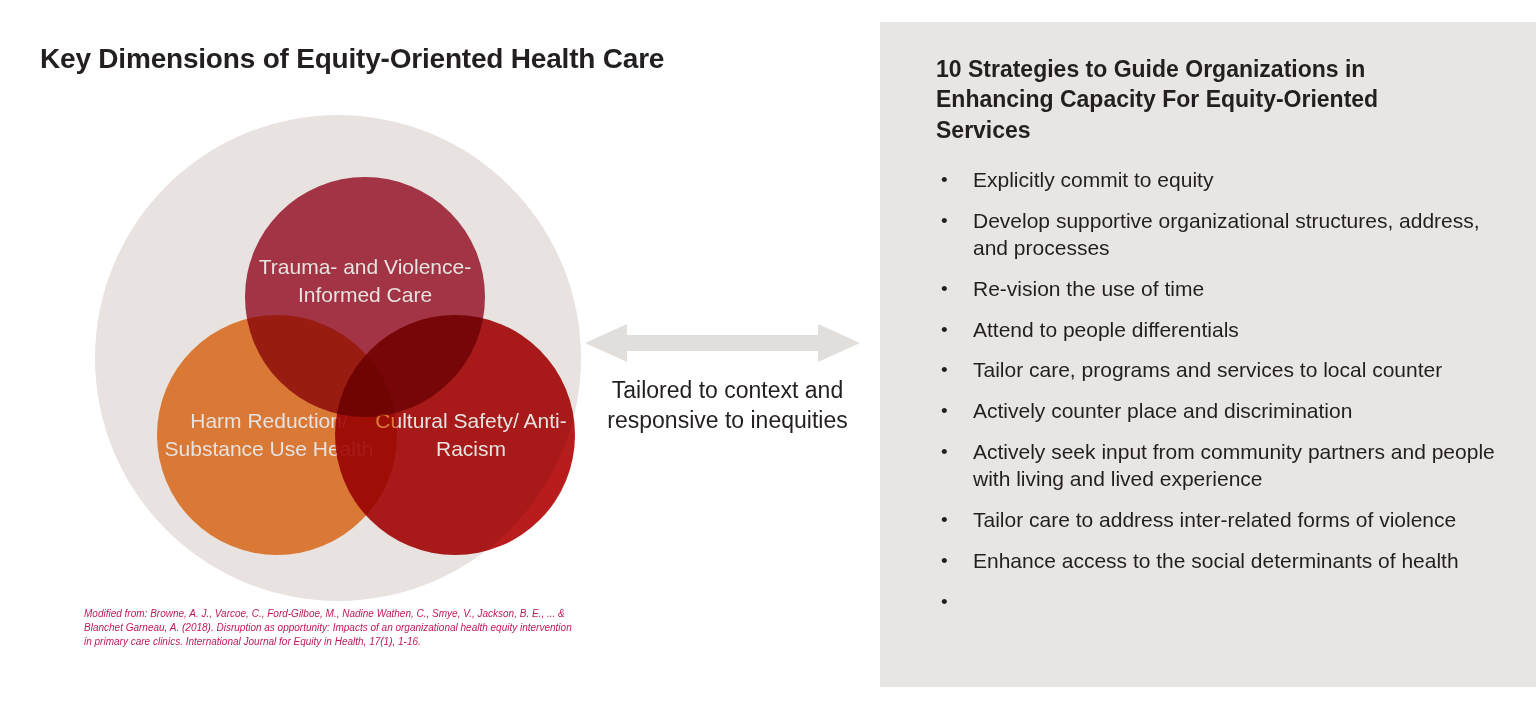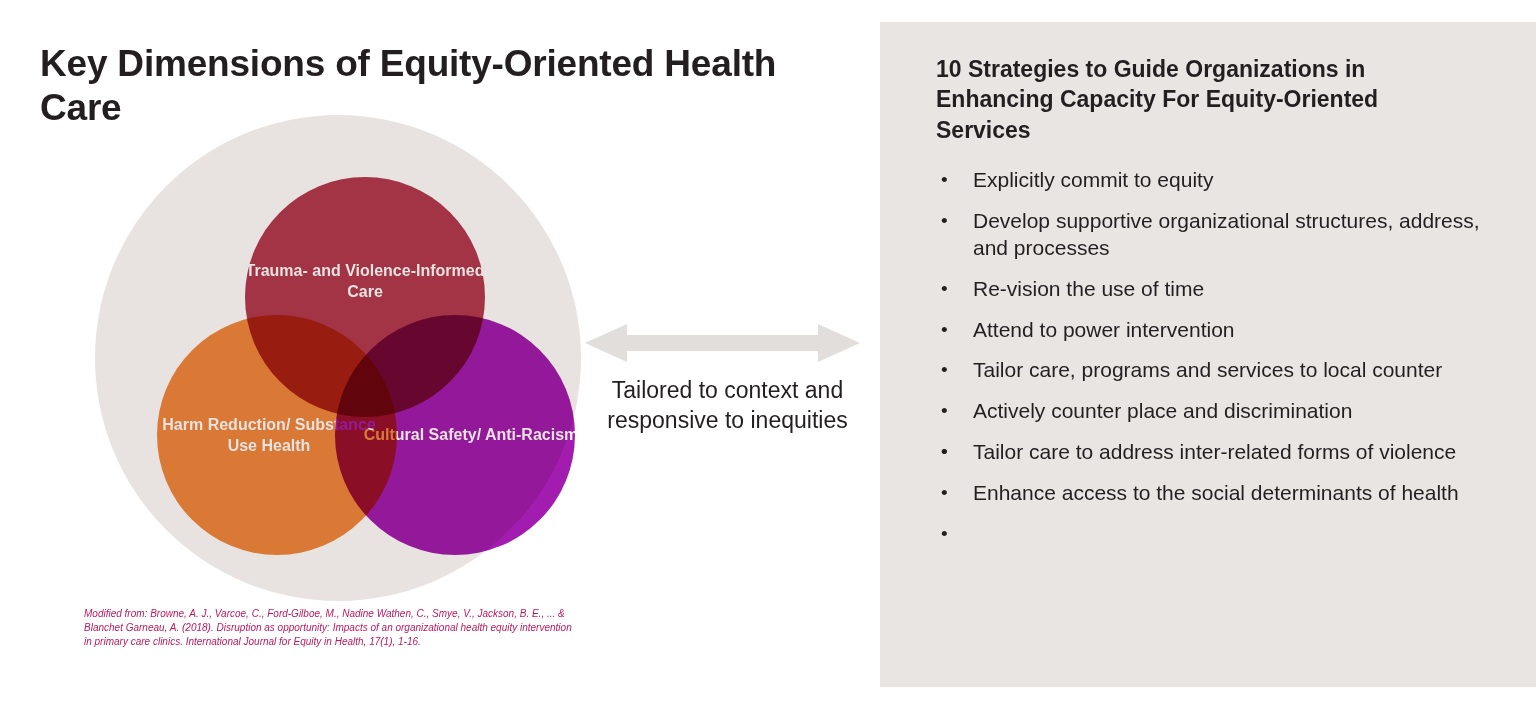--- a/index.html
+++ b/index.html
@@ -21,21 +21,21 @@
     position: absolute;
     left: 0; top: 0;
     width: 880px; height: 709px;
   }
 
   #main-title {
     position: absolute;
     left: 40px;
     top: 42px;
     width: 820px;
-    font-size: 37px;
+    font-size: 28px;
     font-weight: bold;
     letter-spacing: -0.2px;
     color: #231f20;
     line-height: 1.2;
   }
 
   
   #venn-diagram {
     position: absolute;
     left: 95px;
@@ -51,22 +51,22 @@
     background: #e8e3e0;
   }
   .venn-circle {
     position: absolute;
     border-radius: 50%;
     display: flex;
     align-items: center;
     justify-content: center;
     text-align: center;
     color: #ffffff;
-    font-weight: bold;
-    font-size: 16px;
+    font-weight: normal;
+    font-size: 21px;
     line-height: 1.32;
     mix-blend-mode: multiply;
   }
   #circle-yellow {
     left: 240px; top: 200px;
     width: 240px; height: 240px;
     background: #f4b335;
   }
   #circle-orange {
     left: 62px; top: 200px;
@@ -172,21 +172,21 @@
 
   <div id="main-title">Key Dimensions of Equity-Oriented Health Care</div>
 
   <div id="venn-diagram">
     <div id="venn-backdrop" style="background: rgb(232, 227, 224);"></div>
 
     <div class="venn-circle" id="circle-orange" style="background: rgb(240, 136, 60);">
       <span class="venn-label">Harm Reduction/ Substance Use Health</span>
     </div>
 
-    <div class="venn-circle" id="circle-yellow" style="background: #a21caf;">
+    <div class="venn-circle" id="circle-yellow" style="background: #b91c1c;">
       <span class="venn-label">Cultural Safety/ Anti-Racism</span>
     </div>
 
     <div class="venn-circle" id="circle-red" style="background: rgb(179, 58, 78);">
       <span class="venn-label">Trauma- and Violence-Informed Care</span>
     </div>
   </div>
 
   <div id="citation">Modified from: Browne, A. J., Varcoe, C., Ford-Gilboe, M., Nadine Wathen, C., Smye, V., Jackson, B. E., ... &amp; Blanchet Garneau, A. (2018). Disruption as opportunity: Impacts of an organizational health equity intervention in primary care clinics. International Journal for Equity in Health, 17(1), 1-16.</div>
 </div>
@@ -197,21 +197,21 @@
   </svg>
   <div id="arrow-caption">Tailored to context and responsive to inequities</div>
 </div>
 
 <div id="right-panel" style="background: rgb(233, 229, 226);">
   <div id="strategies-title">10 Strategies to Guide Organizations in Enhancing Capacity For Equity-Oriented Services</div>
   <ul id="strategies-list">
       <li><span class="bullet-dot">•</span><span>Explicitly commit to equity</span></li>
       <li><span class="bullet-dot">•</span><span>Develop supportive organizational structures, address, and processes</span></li>
       <li><span class="bullet-dot">•</span><span>Re-vision the use of time</span></li>
-      <li><span class="bullet-dot">•</span><span>Attend to power intervention</span></li>
+      <li><span class="bullet-dot">•</span><span>Attend to people differentials</span></li>
       <li><span class="bullet-dot">•</span><span>Tailor care, programs and services to local counter</span></li>
       <li><span class="bullet-dot">•</span><span>Actively counter place and discrimination</span></li>
-      <li><span class="bullet-dot">•</span></li>
+      <li><span class="bullet-dot">•</span><span>Actively seek input from community partners and people with living and lived experience</span></li>
       <li><span class="bullet-dot">•</span><span>Tailor care to address inter-related forms of violence</span></li>
       <li><span class="bullet-dot">•</span><span>Enhance access to the social determinants of health</span></li>
       <li><span class="bullet-dot">•</span></li>
     </ul>
 </div>
 
 </body></html>

